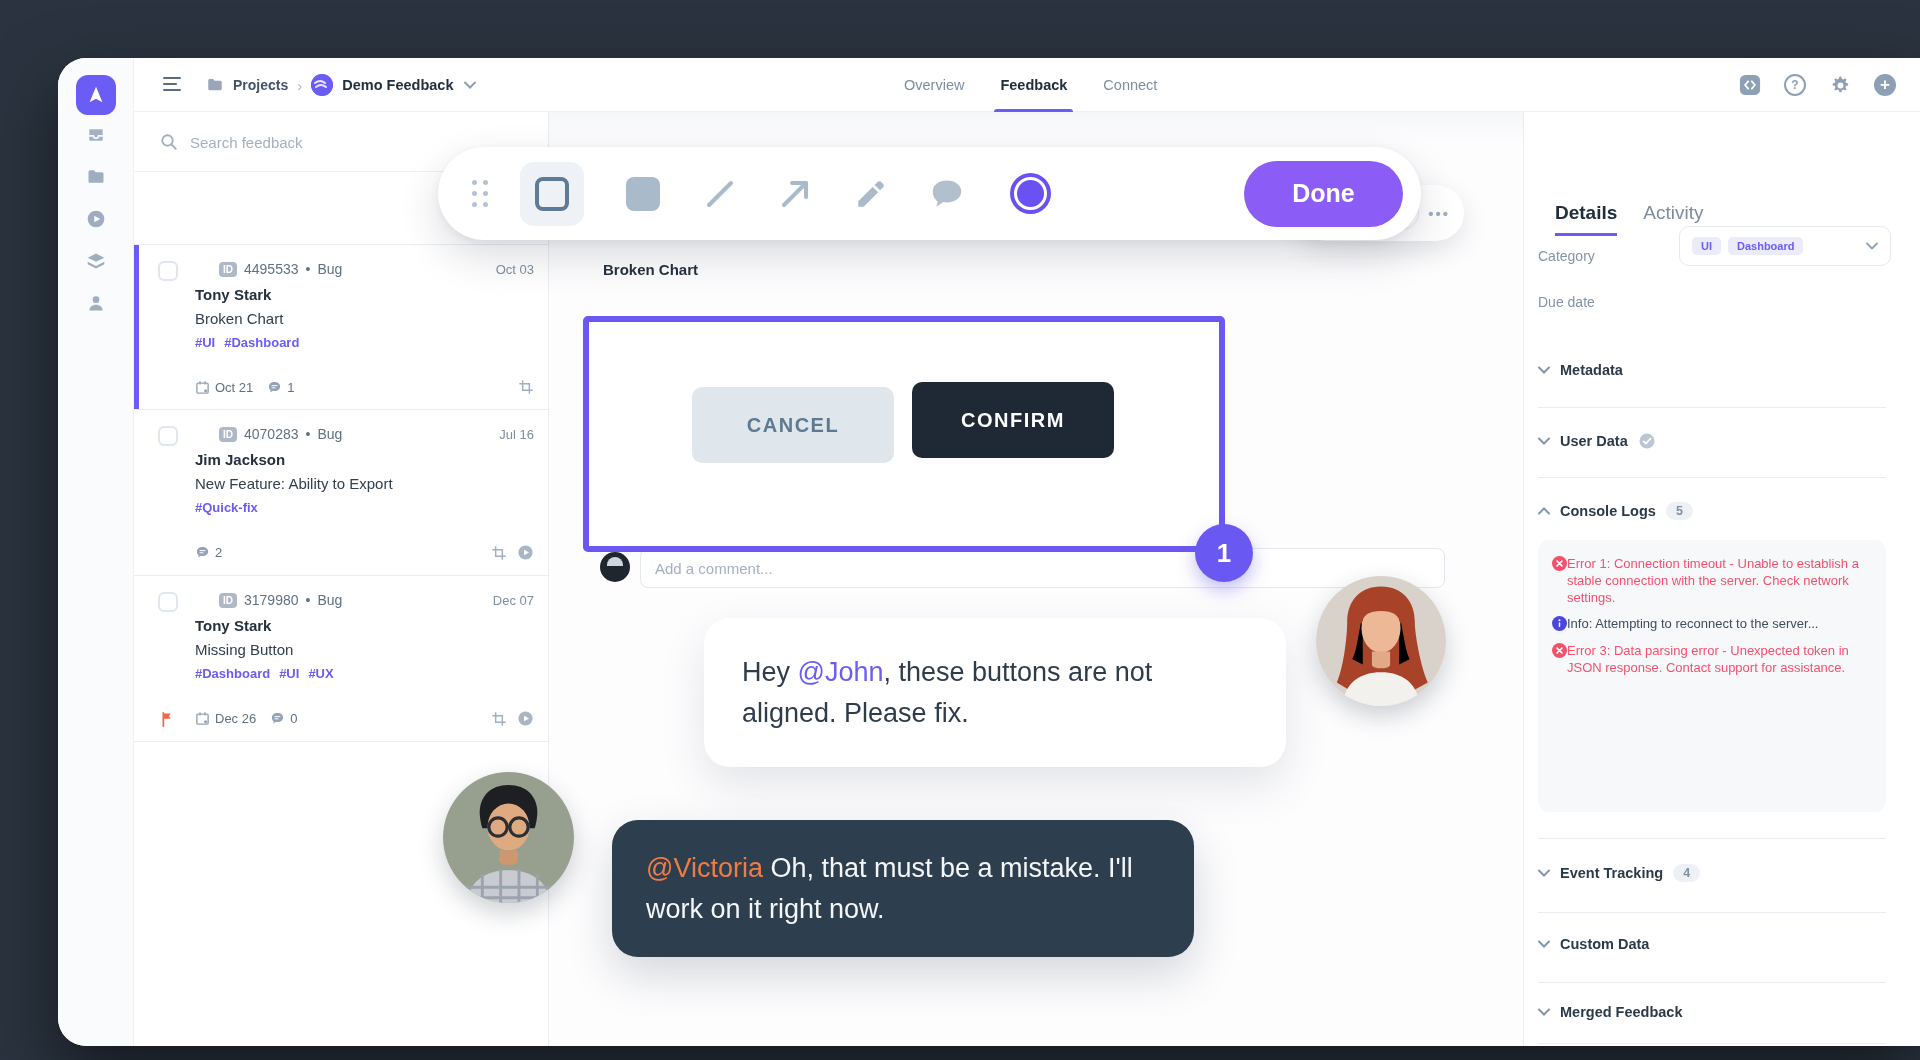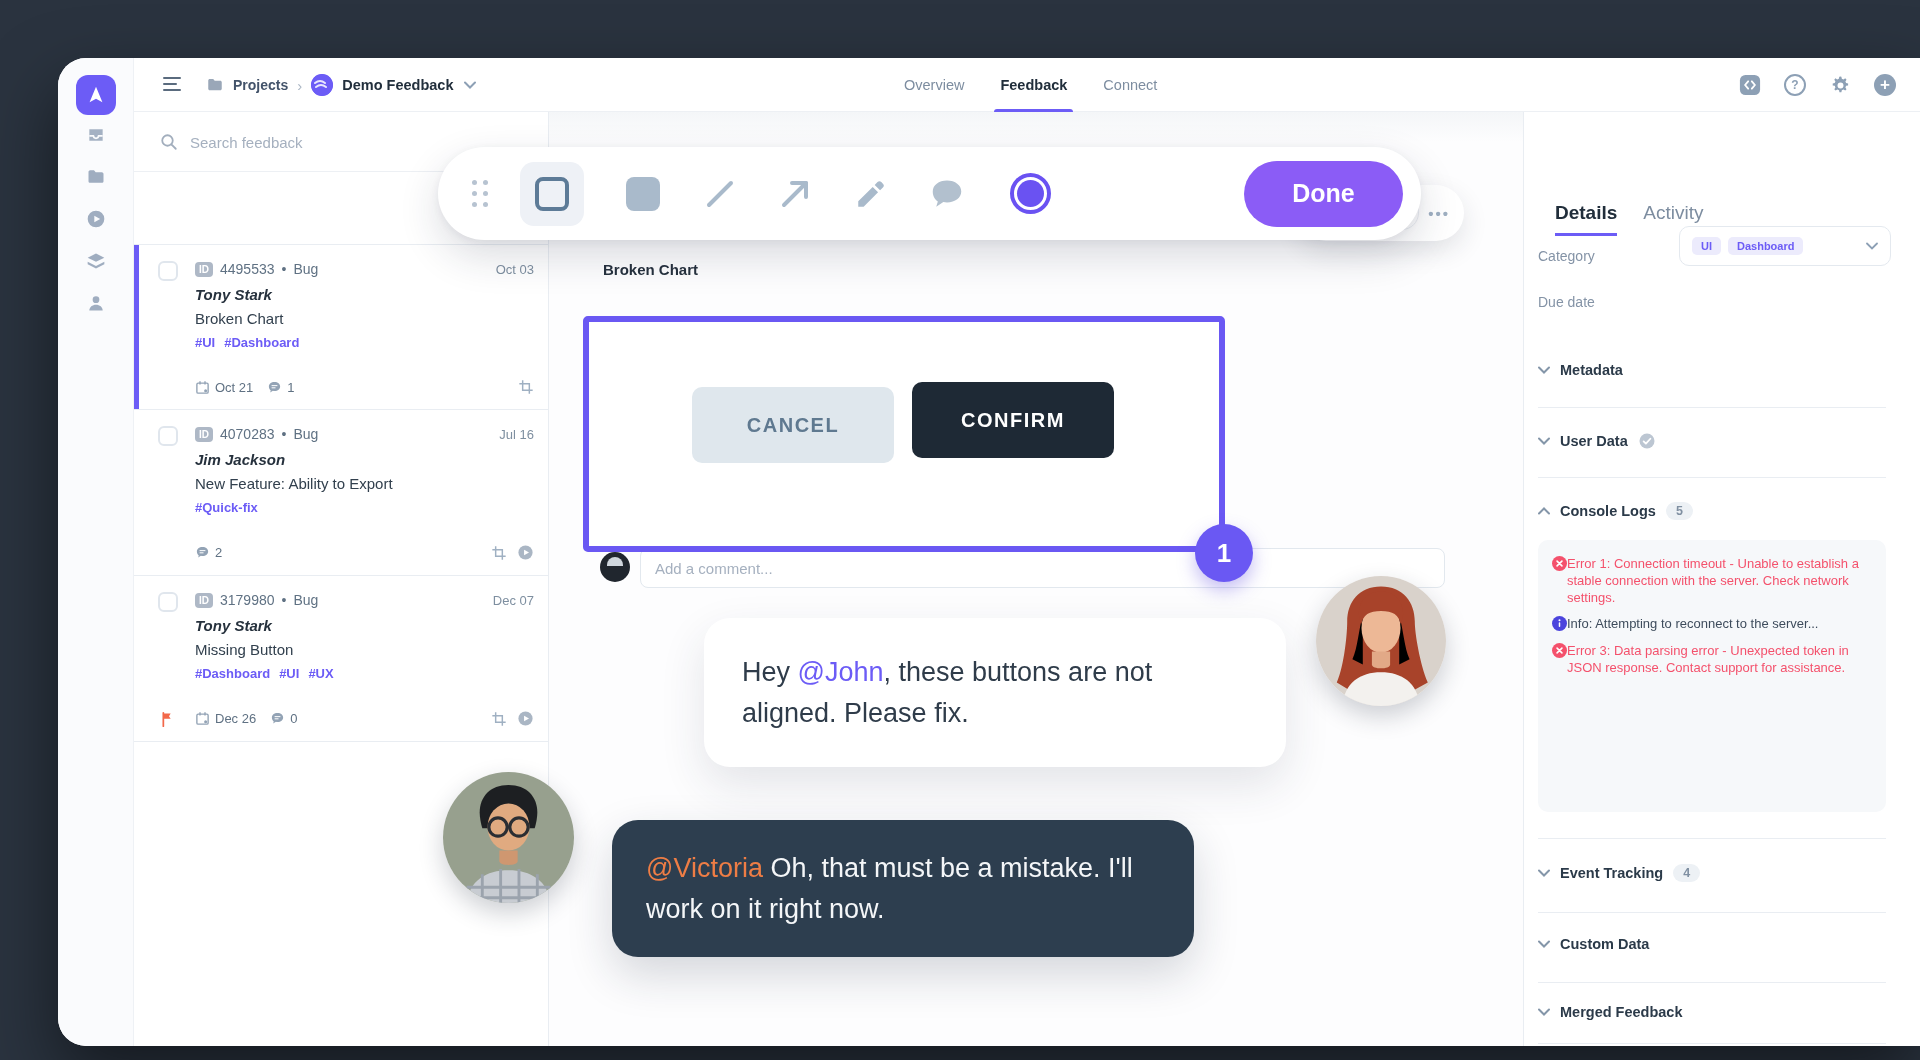--- a/index.html
+++ b/index.html
@@ -53,24 +53,24 @@
   .search-input::placeholder { color:#a5b0bf; }
 
   .listpanel { position:absolute; left:76px; top:114px; width:415px; height:874px; background:#fff;
                border-right:1px solid #e9edf2; z-index:4; }
   .card { position:relative; margin-top:0; height:166px; border-bottom:1px solid #e9edf2;
           padding:16px 14px 0 61px; cursor:pointer; }
   .card.first { margin-top:72px; border-top:1px solid #e9edf2; }
   .accent { position:absolute; left:0; top:0; bottom:0; width:5px; background:#6c5cf6; }
   .cbox { position:absolute; left:24px; top:16px; width:20px; height:20px; border:2px solid #e0e6ed;
           border-radius:6px; background:#fff; cursor:pointer; }
-  .chead { display:flex; align-items:center; gap:7px; font-size:14px; color:#5f7183; }
+  .chead { display:flex; align-items:center; gap:7px; font-size:14px; color:#5f7183;margin-left:24px; }
   .idb { background:#aeb8c6; color:#fff; font-size:10px; font-weight:700; padding:2px 4px; border-radius:4px; }
   .cdate { margin-left:auto; font-size:13px; color:#7e8fa0; }
-  .cauthor { margin-top:9px; font-size:15px; font-weight:700; color:#26313d;font-style:italic; }
+  .cauthor { margin-top:9px; font-size:15px; font-weight:700; color:#26313d; }
   .ctitle { margin-top:7px; font-size:15px; color:#32404e; }
   .ctags { margin-top:8px; display:flex; gap:9px; font-size:13px; font-weight:600; color:#6c5cf6; }
   .cmeta { position:absolute; left:61px; right:14px; bottom:14px; display:flex; align-items:center; gap:6px;
            font-size:13px; color:#5f7183; }
   .cmeta .grp { display:flex; align-items:center; gap:5px; margin-right:8px; }
   .cmeta .right { margin-left:auto; display:flex; align-items:center; gap:10px; }
   .micon { color:#93a3b5; display:flex; }
   .flag { position:absolute; left:26px; bottom:13px; display:flex; }
 
   

